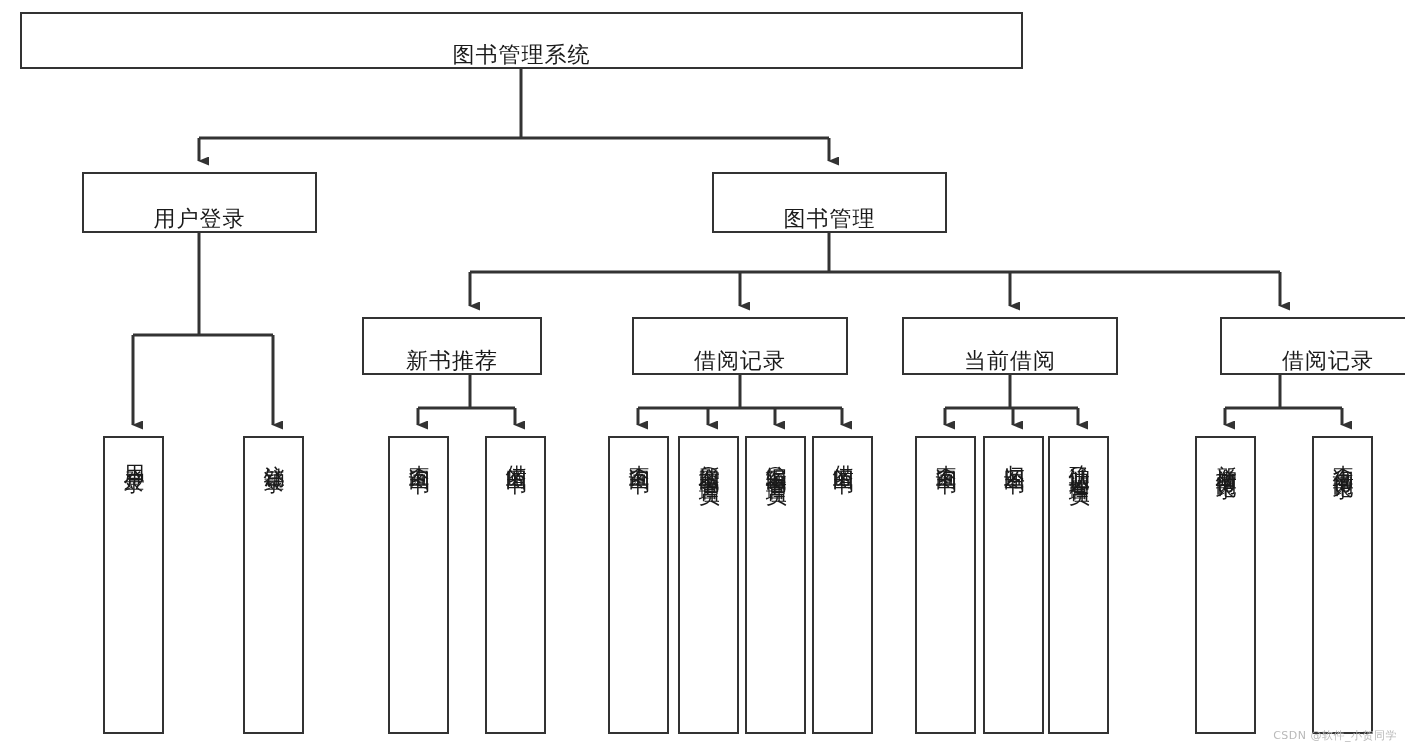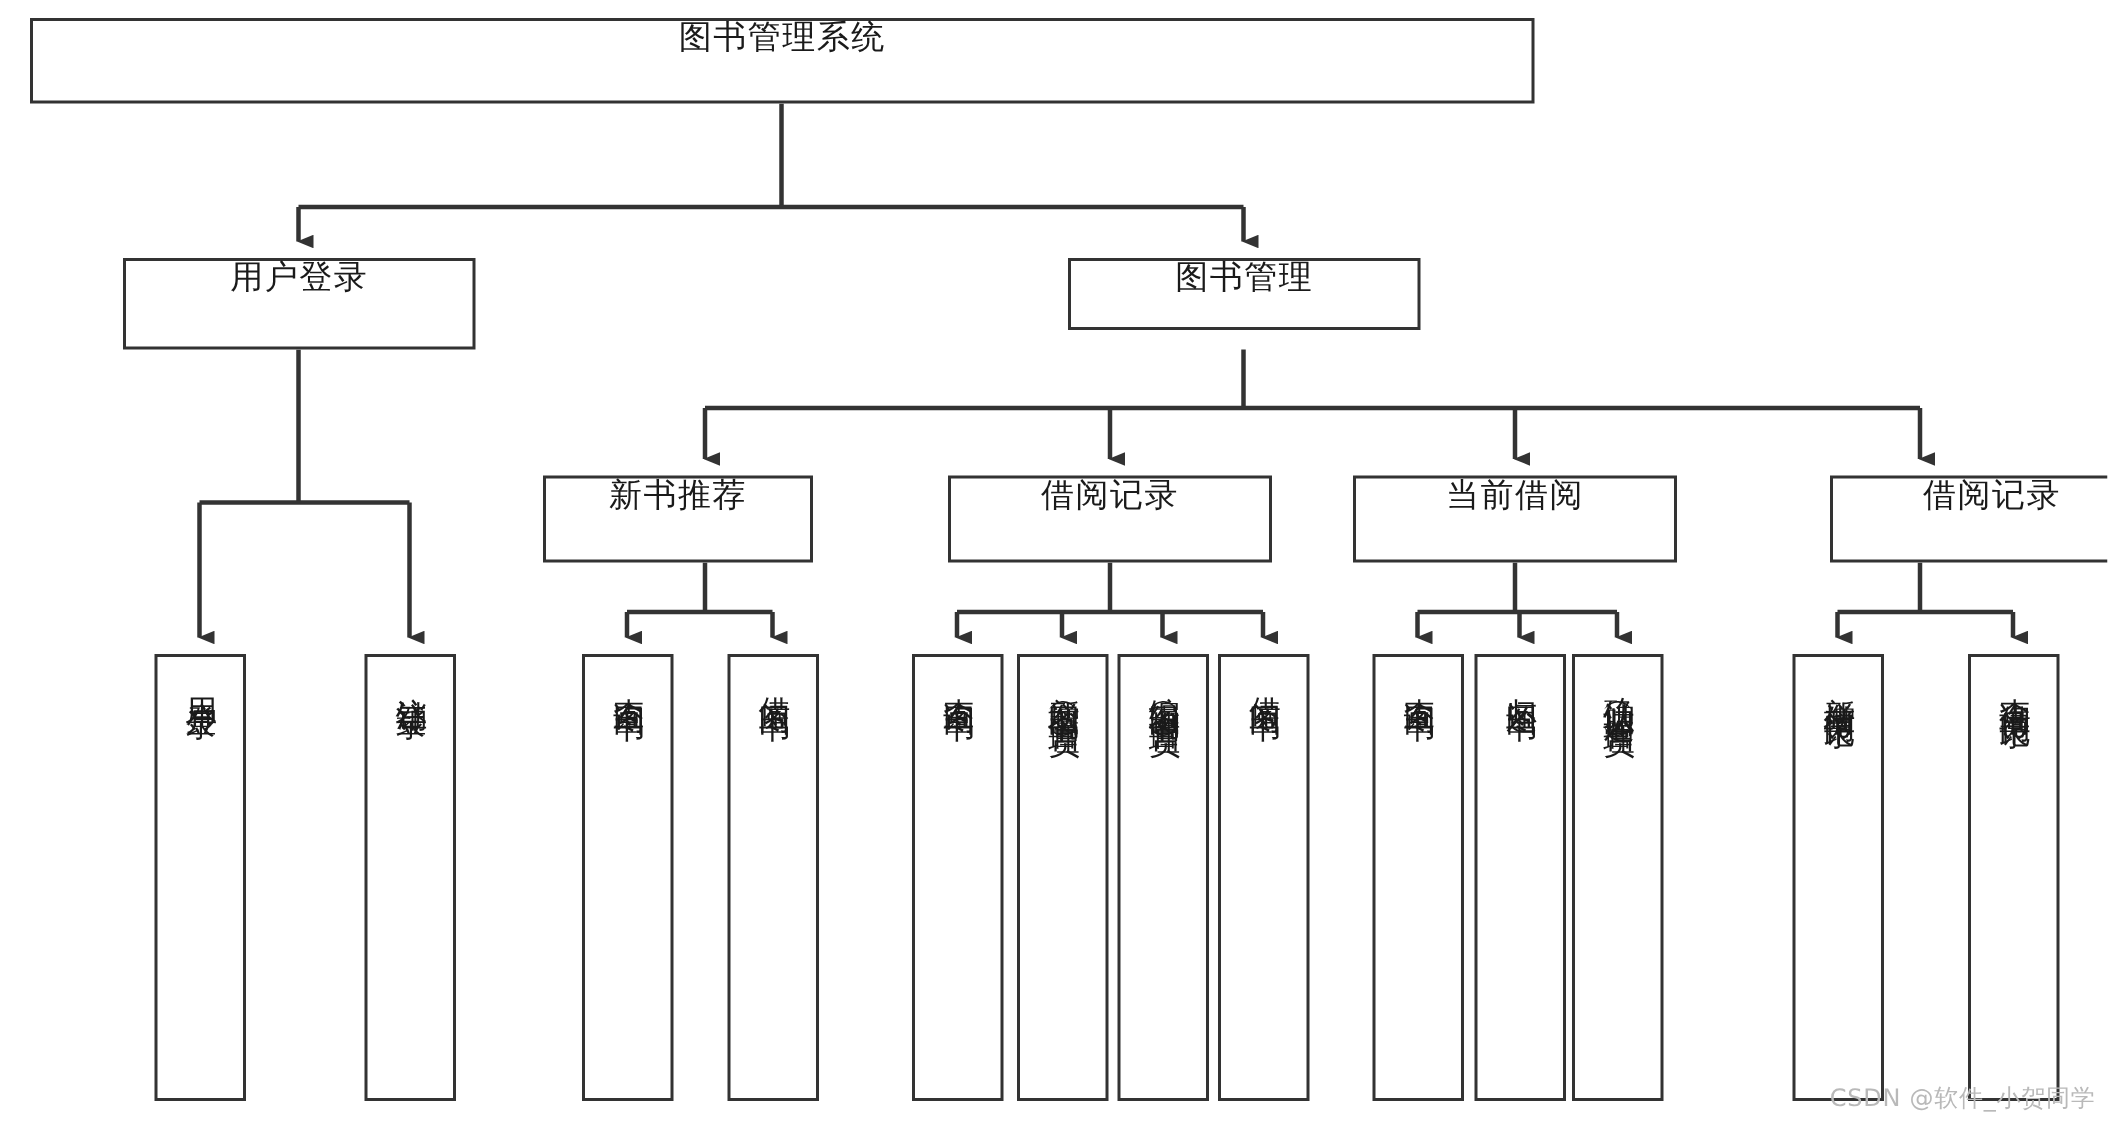--- a/index.html
+++ b/index.html
@@ -25,21 +25,21 @@
     width: 1405px;
     height: 747px;
     pointer-events: none;
   }
   .node {
     position: absolute;
     box-sizing: border-box;
     border: 2px solid #333333;
     background: #ffffff;
     display: flex;
-    align-items: flex-start;
+    align-items: flex-end;
     justify-content: center;
     color: #1a1a1a;
   }
   .node.horiz {
     font-size: 22px;
     line-height: 1.1;
     letter-spacing: 1px;
     white-space: nowrap;
   }
   .node.leaf {
@@ -55,21 +55,21 @@
     letter-spacing: 3px;
     white-space: normal;
     text-align: left;
     max-height: 278px;
     color: #1a1a1a;
   }
   #watermark {
     position: absolute;
     right: 8px;
     bottom: 4px;
-    font-size: 16px;
+    font-size: 11px;
     color: #b9b9b9;
     letter-spacing: 0.5px;
     white-space: nowrap;
     user-select: none;
   }
 </style>
 </head>
 <body>
 
 <div id="diagram-root">
@@ -118,21 +118,21 @@
   </svg>
 
   <div class="node horiz" id="node-root" style="left: 20px; top: 12px; width: 1003px; height: 57px;">
     <span>图书管理系统</span>
   </div>
 
   <div id="level2-container">
       <div class="node horiz" style="left: 82px; top: 172px; width: 235px; height: 61px;">
         <span>用户登录</span>
       </div>
-      <div class="node horiz" style="left: 712px; top: 172px; width: 235px; height: 48px;">
+      <div class="node horiz" style="left: 712px; top: 172px; width: 235px; height: 61px;">
         <span>图书管理</span>
       </div>
     </div>
   <div id="level3-container">
       <div class="node horiz" style="left: 362px; top: 317px; width: 180px; height: 58px;">
         <span>新书推荐</span>
       </div>
       <div class="node horiz" style="left: 632px; top: 317px; width: 216px; height: 58px;">
         <span>借阅记录</span>
       </div>

